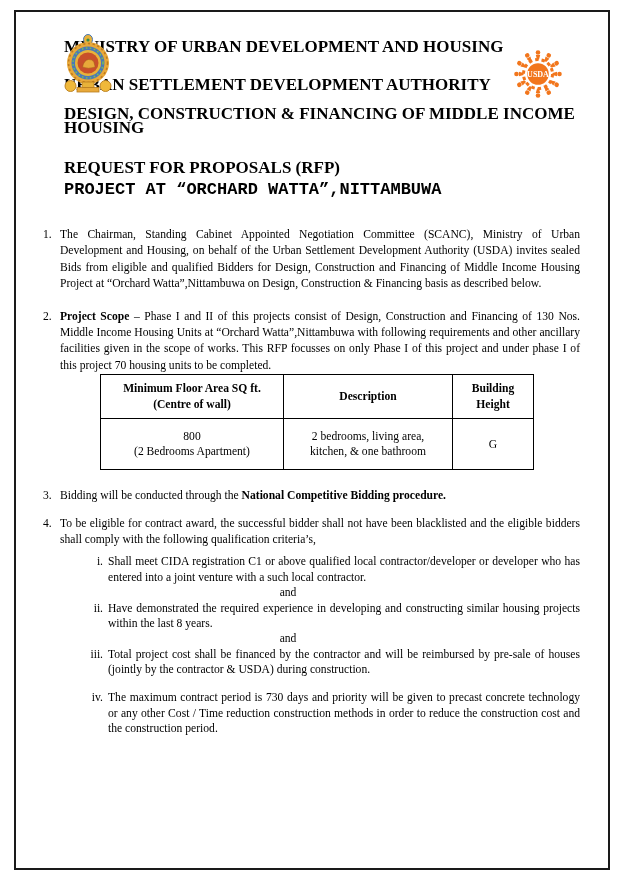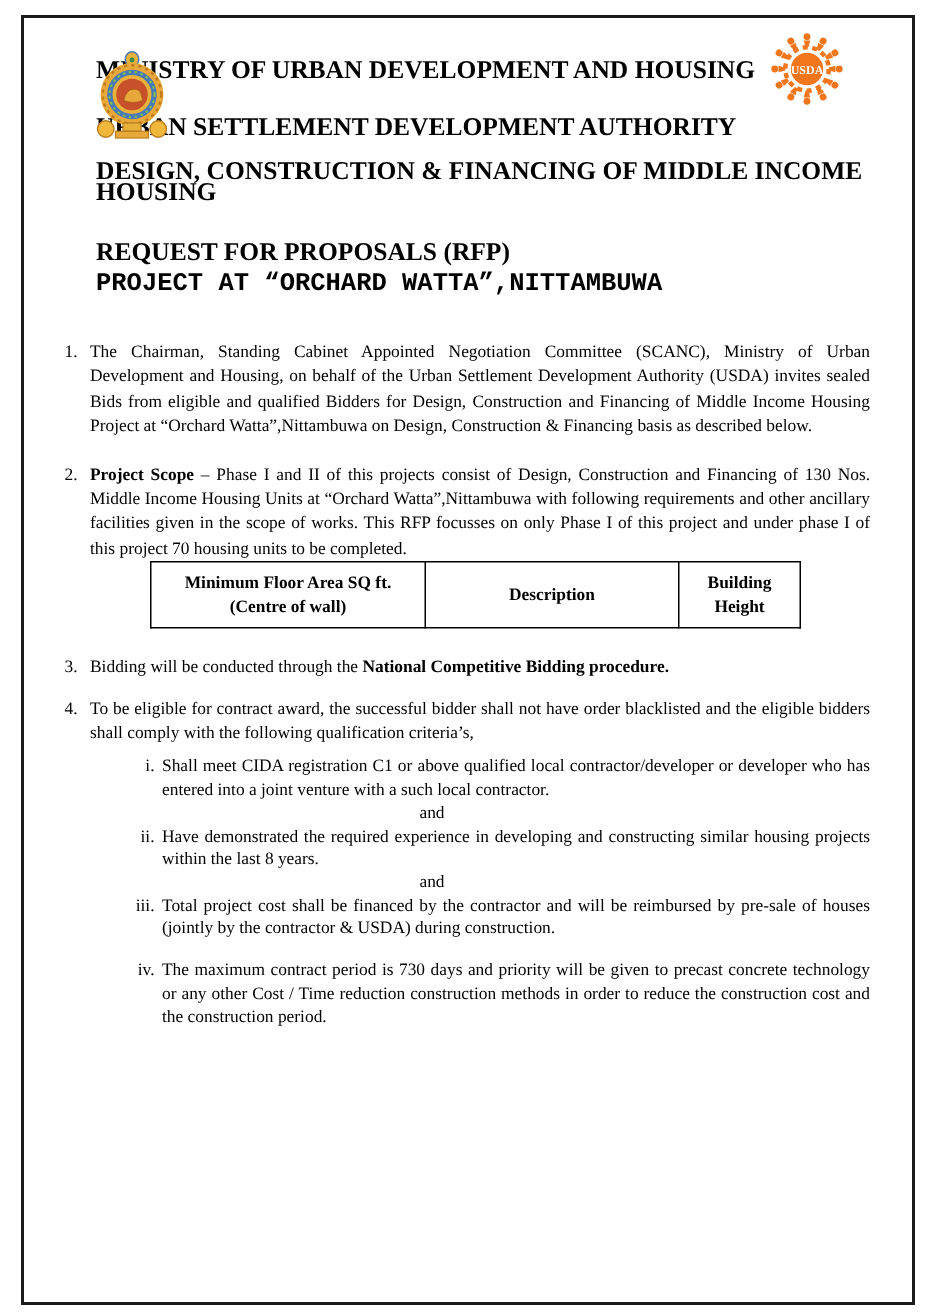--- a/index.html
+++ b/index.html
@@ -13,21 +13,21 @@
   .page {
     position: absolute;
     left: 14px; top: 10px;
     width: 596px; height: 860px;
     border: 2px solid #1a1a1a;
     box-sizing: border-box;
     background: #fff;
   }
   
   .emblem { position: absolute; left: 44px; top: 21px; width: 56px; height: 64px; }
-  .usda   { position: absolute; left: 496px; top: 8px; width: 52px; height: 52px; }
+  .usda   { position: absolute; left: 496px; top: 36px; width: 52px; height: 52px; }
   .header-text {
     padding-top: 28px;
     text-align: left;
     font-weight: bold;
     font-size: 17px;
     line-height: 14px;
     padding-left: 48px;
   }
   .h-authority { margin-top: 24px; }
   .h-rfp      { margin-top: 26px; }
@@ -182,31 +182,38 @@
 
     <table class="spec-table">
       <tbody>
           <tr class="row-head">
         <th class="col-area">Minimum Floor Area SQ ft.
 (Centre of wall)</th>
         <th class="col-desc">Description</th>
         <th class="col-height">Building
 Height</th>
       </tr>
+      <tr class="row-2">
+        <td>800
+(2 Bedrooms Apartment)</td>
+        <td>2 bedrooms, living area,
+kitchen, &amp; one bathroom</td>
+        <td>G</td>
+      </tr>
     </tbody>
       </table>
 
     <div class="num-item item3">
       <span class="num">3.</span>
       <div class="num-text"><span>Bidding will be conducted through the </span><b>National Competitive Bidding procedure.</b></div>
     </div>
 
     <div class="num-item item4">
       <span class="num">4.</span>
-      <div class="num-text">To be eligible for contract award, the successful bidder shall not have order blacklisted and the eligible bidders shall comply with the following qualification criteria’s,</div>
+      <div class="num-text">To be eligible for contract award, the successful bidder shall not have been blacklisted and the eligible bidders shall comply with the following qualification criteria’s,</div>
     </div>
 
     <div class="sub-list">
 
       <div class="sub-item">
         <span class="numeral">i.</span>
         <div class="sub-text">
           <span>Shall meet CIDA registration C1 or above qualified local contractor/developer or developer who has entered into a joint venture with a such local contractor.</span>
           <span class="connector">and</span>
         </div>

